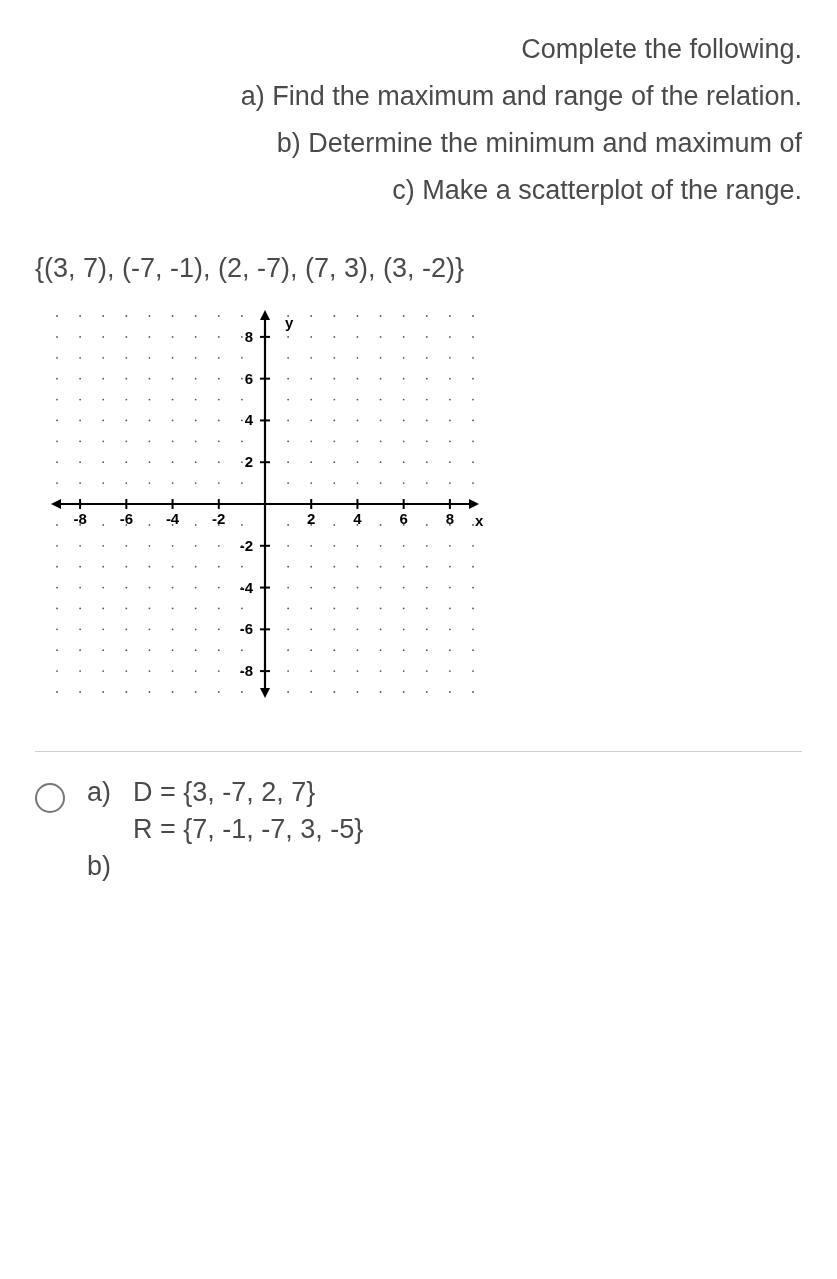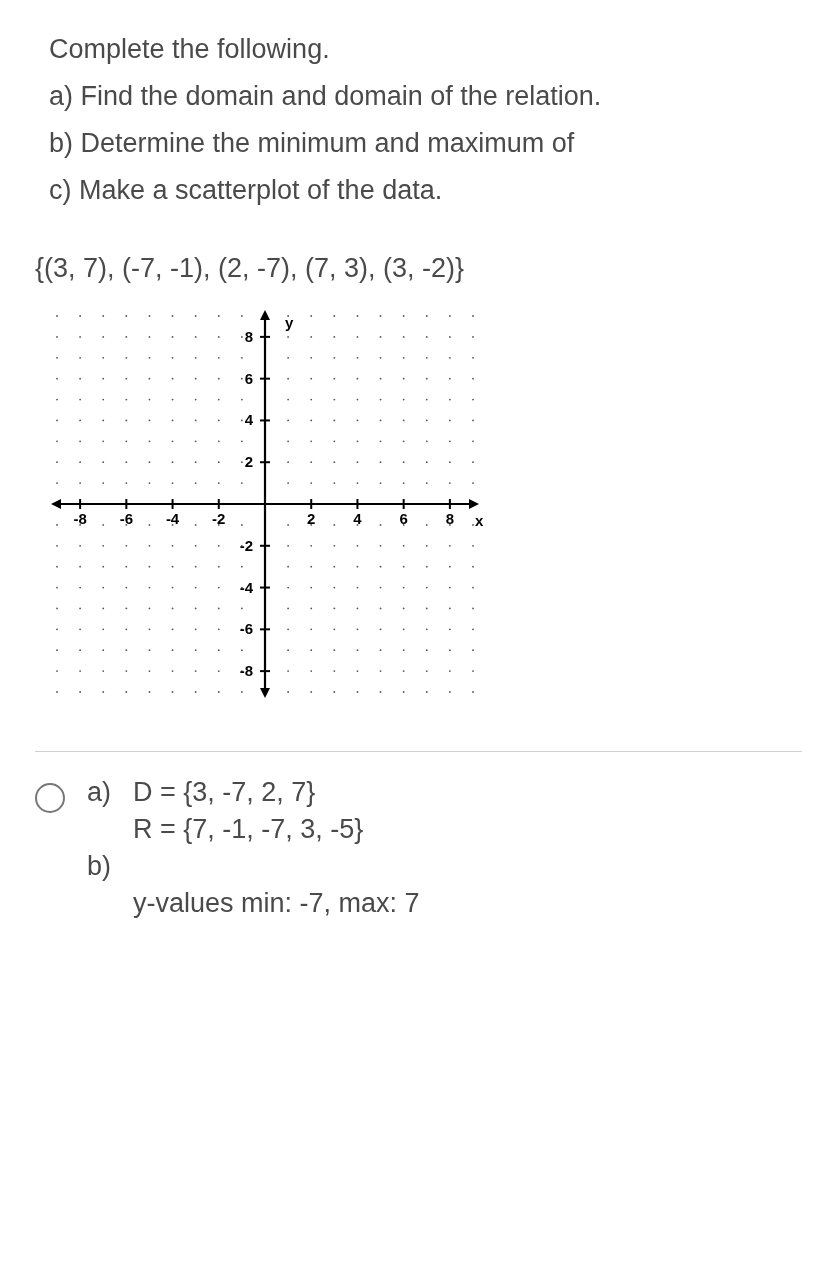--- a/index.html
+++ b/index.html
@@ -7,22 +7,23 @@
     font-size: 27px;
     color: #4a4a4a;
     margin: 0;
     padding: 30px 35px;
     font-weight: 300;
     width: 837px;
     box-sizing: border-box;
     background: #fff;
   }
   .intro p {
-    margin: 0 0 8px 14px;
+    margin: 0 0 8px 0;
     line-height: 1.45;
+    text-align: right;
   }
   .relation {
     margin-top: 42px;
     margin-bottom: 10px;
   }
   .graph {
     margin-top: 8px;
     margin-bottom: 30px;
   }
   hr {
@@ -59,23 +60,23 @@
   .cutoff {
     height: 2px;
     overflow: hidden;
   }
 </style>
 </head>
 <body>
 
 <div class="intro">
   <p>Complete the following.</p>
-  <p>a) Find the domain and domain of the relation.</p>
+  <p>a) Find the maximum and range of the relation.</p>
   <p>b) Determine the minimum and maximum of</p>
-  <p>c) Make a scatterplot of the data.</p>
+  <p>c) Make a scatterplot of the range.</p>
 </div>
 
 <div class="relation">{(3, 7), (-7, -1), (2, -7), (7, 3), (3, -2)}</div>
 
 <div class="graph">
 <svg width="460" height="420" viewBox="0 0 460 420">
   <g id="chart-root">
         <circle cx="22" cy="398" r="0.9" fill="#555"></circle>
         <circle cx="22" cy="377.1111111111111" r="0.9" fill="#555"></circle>
         <circle cx="22" cy="356.22222222222223" r="0.9" fill="#555"></circle>
@@ -455,20 +456,19 @@
     </div>
     <div class="ans-row">
       <div class="ans-label"></div>
       <div class="ans-text">R = {7, -1, -7, 3, -5}</div>
     </div>
     <div class="ans-row">
       <div class="ans-label">b)</div>
     </div>
     <div class="ans-row">
       <div class="ans-label"></div>
-      <div class="ans-text">y-values min: -7, max: 7</div>
     </div>
     <div class="ans-row cutoff">
       <div class="ans-label">c)</div>
       <div class="ans-text"></div>
     </div>
   </div>
 </div>
 
 </body></html>

